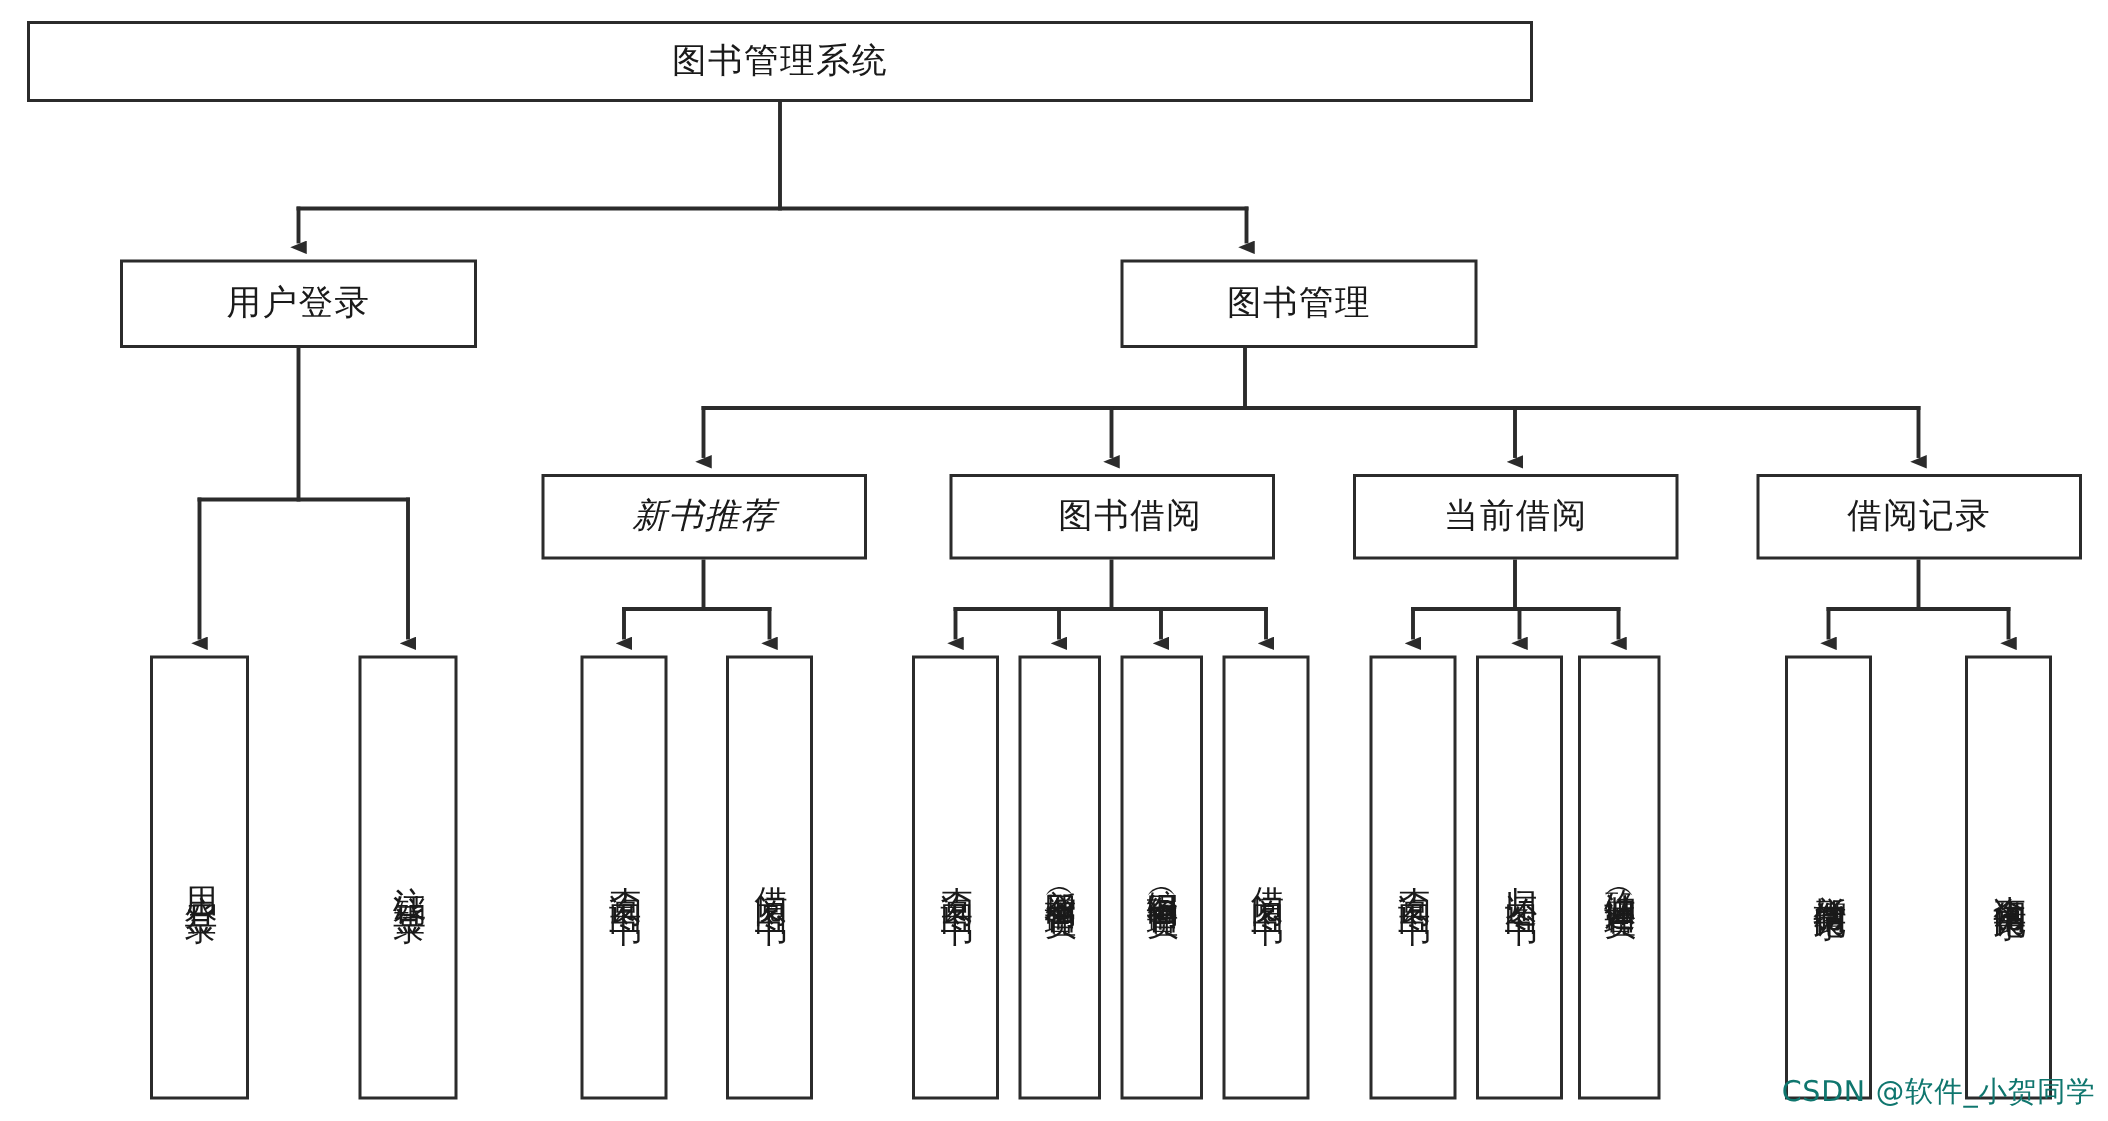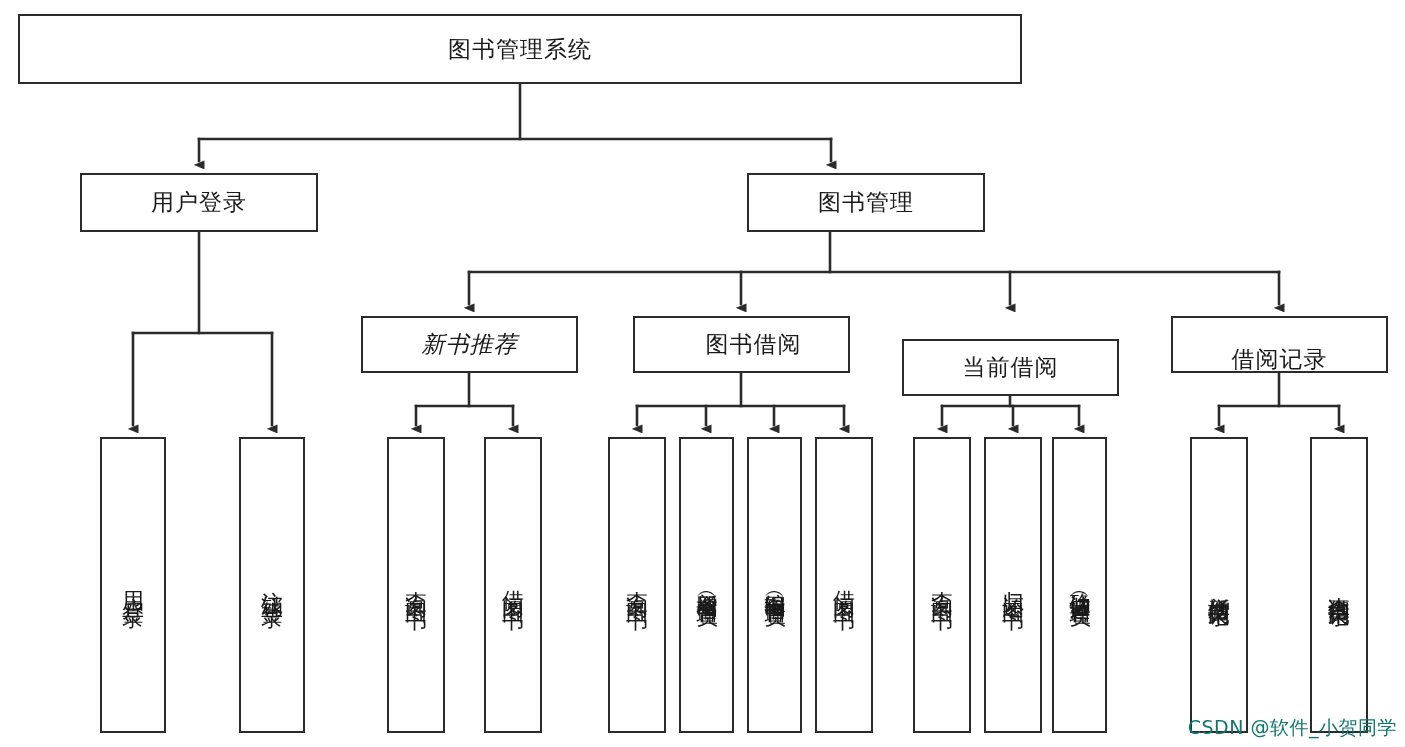--- a/index.html
+++ b/index.html
@@ -112,41 +112,41 @@
       <path d="M1013,406 L1013,425" marker-end="url(#arrow)"></path>
       <path d="M1079,406 L1079,425" marker-end="url(#arrow)"></path>
 
       <path d="M1279,373 L1279,406"></path>
       <path d="M1219,406 L1339,406"></path>
       <path d="M1219,406 L1219,425" marker-end="url(#arrow)"></path>
       <path d="M1339,406 L1339,425" marker-end="url(#arrow)"></path>
     </g>
   </svg>
 
-  <div class="node horiz" style="left:18px;top:14px;width:1004px;height:70px;">
+  <div class="node horiz" style="left:18px;top:14px;width:1004px;height:54px;">
     <span>图书管理系统</span>
   </div>
 
   <div class="node horiz" style="left:80px;top:173px;width:238px;height:59px;">
     <span>用户登录</span>
   </div>
   <div class="node horiz" style="left:711px;top:173px;width:238px;height:59px;margin-left:36px;">
     <span>图书管理</span>
   </div>
 
   <div class="node horiz" style="left:361px;top:316px;width:217px;height:57px;font-style:italic;">
     <span>新书推荐</span>
   </div>
   <div class="node horiz" style="left:633px;top:316px;width:217px;height:57px;padding-left:24px;">
     <span>图书借阅</span>
   </div>
-  <div class="node horiz" style="left:902px;top:316px;width:217px;height:57px;margin-top:23px;">
+  <div class="node horiz" style="left:902px;top:316px;width:217px;height:57px;">
     <span>当前借阅</span>
   </div>
-  <div class="node horiz" style="left:1171px;top:316px;width:217px;height:57px;align-items:flex-end;">
+  <div class="node horiz" style="left:1171px;top:316px;width:217px;height:57px;">
     <span>借阅记录</span>
   </div>
 
   <div class="node vert" style="left:100px;top:437px;width:66px;height:296px;">
     <span class="vlabel">用户登录</span>
   </div>
   <div class="node vert" style="left:239px;top:437px;width:66px;height:296px;">
     <span class="vlabel">注销登录</span>
   </div>
 

